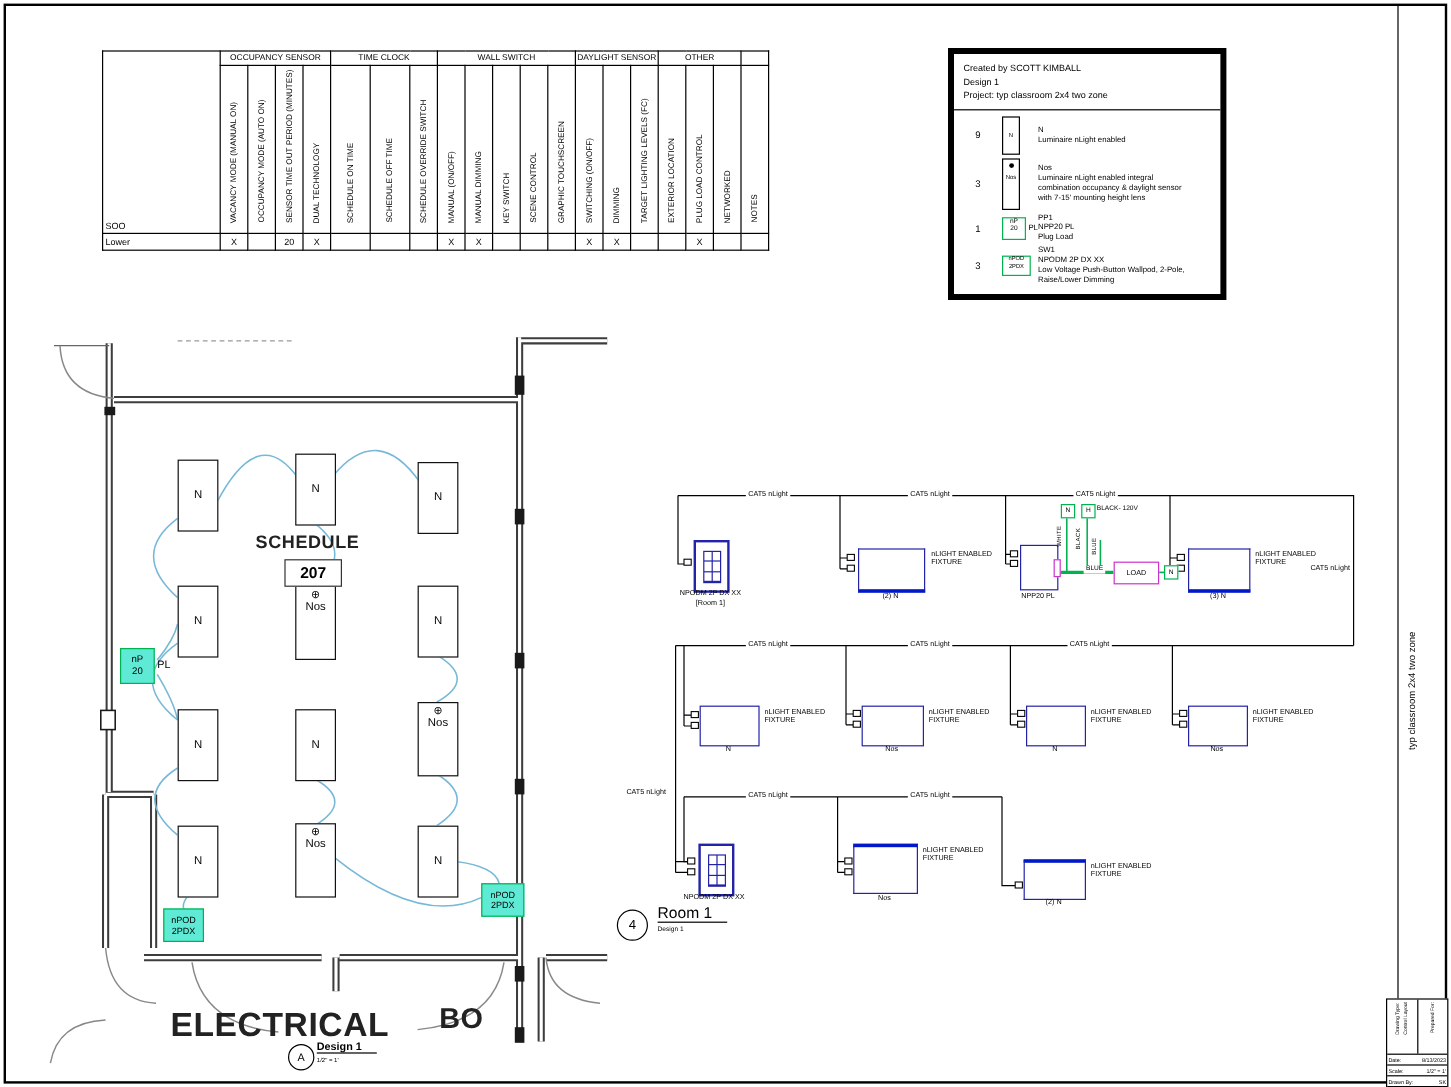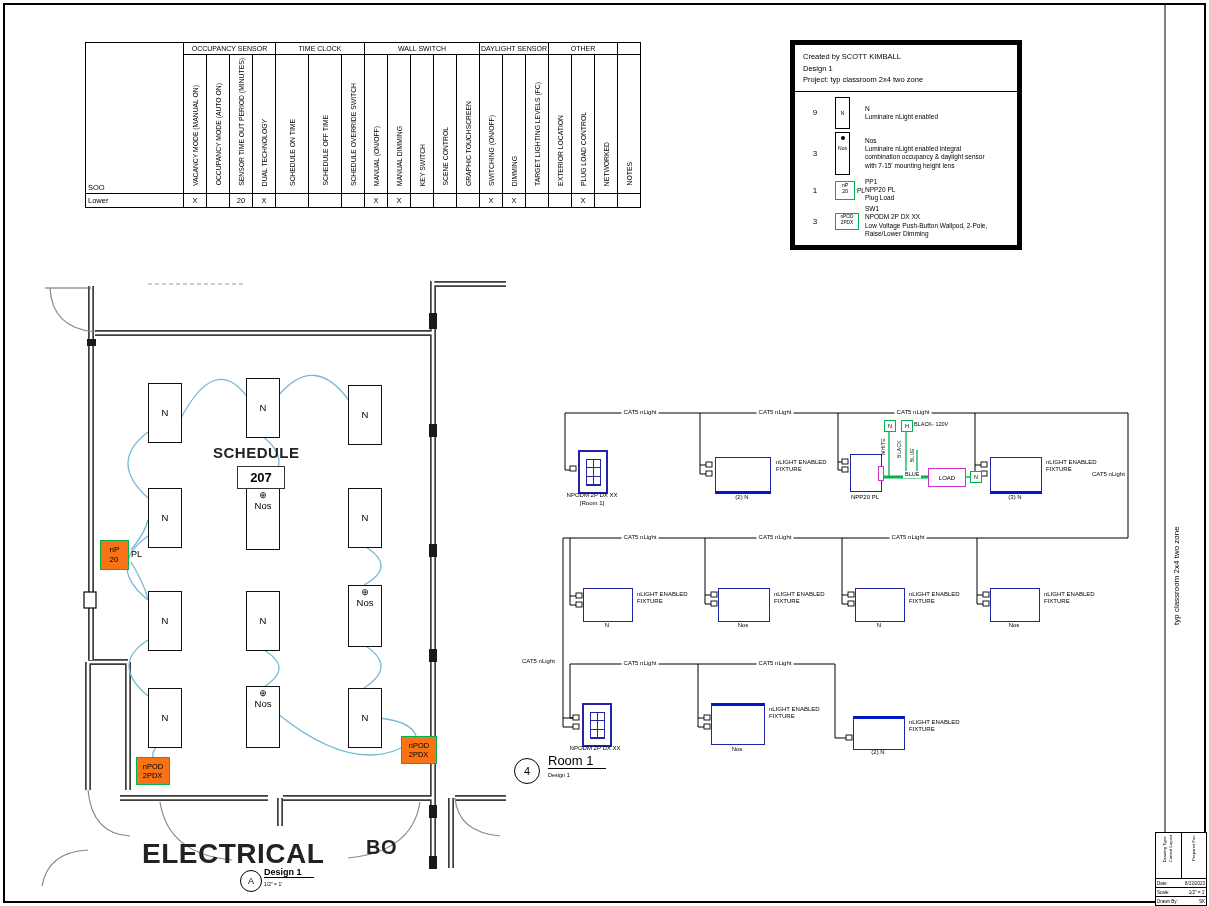--- a/index.html
+++ b/index.html
@@ -33,21 +33,21 @@
   .sym-npp{width:18px;height:17px;border:1.4px solid #00b34f;font-size:5.5px;line-height:1.15;text-align:center;white-space:pre-line;}
   .sym-npod{width:22px;height:15px;border:1.4px solid #00b34f;font-size:4.8px;line-height:1.25;text-align:center;white-space:pre-line;}
   .sym-sfx{font-size:6.5px;}
 
   
   .fix{position:absolute;width:32px;height:58px;border:1.5px solid #111;background:#fff;display:flex;
        flex-direction:column;align-items:center;justify-content:center;z-index:2;font-size:9.5px;}
   .fix.nos{justify-content:flex-start;padding-top:2px;}
   .fix .icon{font-size:9px;line-height:1;}
   .fix .fl{font-size:9.5px;line-height:1.2;}
-  .gbox{position:absolute;border:1.6px solid #00b34f;background:#f97316;z-index:3;
+  .gbox{position:absolute;border:1.6px solid #00b34f;background:#5eead4;text-align:center;z-index:3;
         white-space:pre-line;display:flex;align-items:center;justify-content:center;}
   .plan-big{position:absolute;font-weight:bold;color:#222;z-index:3;letter-spacing:0.5px;}
   .rm326{position:absolute;border:1.5px solid #333;background:#fff;z-index:3;font-weight:bold;font-size:13px;
          display:flex;align-items:center;justify-content:center;}
   .call{position:absolute;border:1.2px solid #000;border-radius:50%;background:#fff;z-index:3;
         display:flex;align-items:center;justify-content:center;}
   .ul{border-bottom:1.2px solid #000;padding-right:12px;}
 
   
   .wfix{position:absolute;background:#fff;border:1.6px solid #2323a8;z-index:2;}
@@ -282,21 +282,21 @@
 NPODM 2P DX XX
 Low Voltage Push-Button Wallpod, 2-Pole,
 Raise/Lower Dimming</div>
         </div>
       </div>
   </div>
 
   <div class="plan-big" style="left:213px;top:444px;font-size:15px;">SCHEDULE</div>
   <div class="rm326" style="left:237px;top:466px;width:46px;height:21px;">207</div>
   <div class="plan-big" style="left:142px;top:838px;font-size:28px;">ELECTRICAL</div>
-  <div class="plan-big" style="left:366px;top:836px;font-size:20px;">BO</div>
+  <div class="plan-big" style="left:366px;top:836px;font-size:24px;">BO</div>
 
   <div class="fix" style="left:148px;top:383px;">
       <span class="fl">N</span>
     </div>
   <div class="fix" style="left:246px;top:378px;">
       <span class="fl">N</span>
     </div>
   <div class="fix" style="left:348px;top:385px;">
       <span class="fl">N</span>
     </div>

